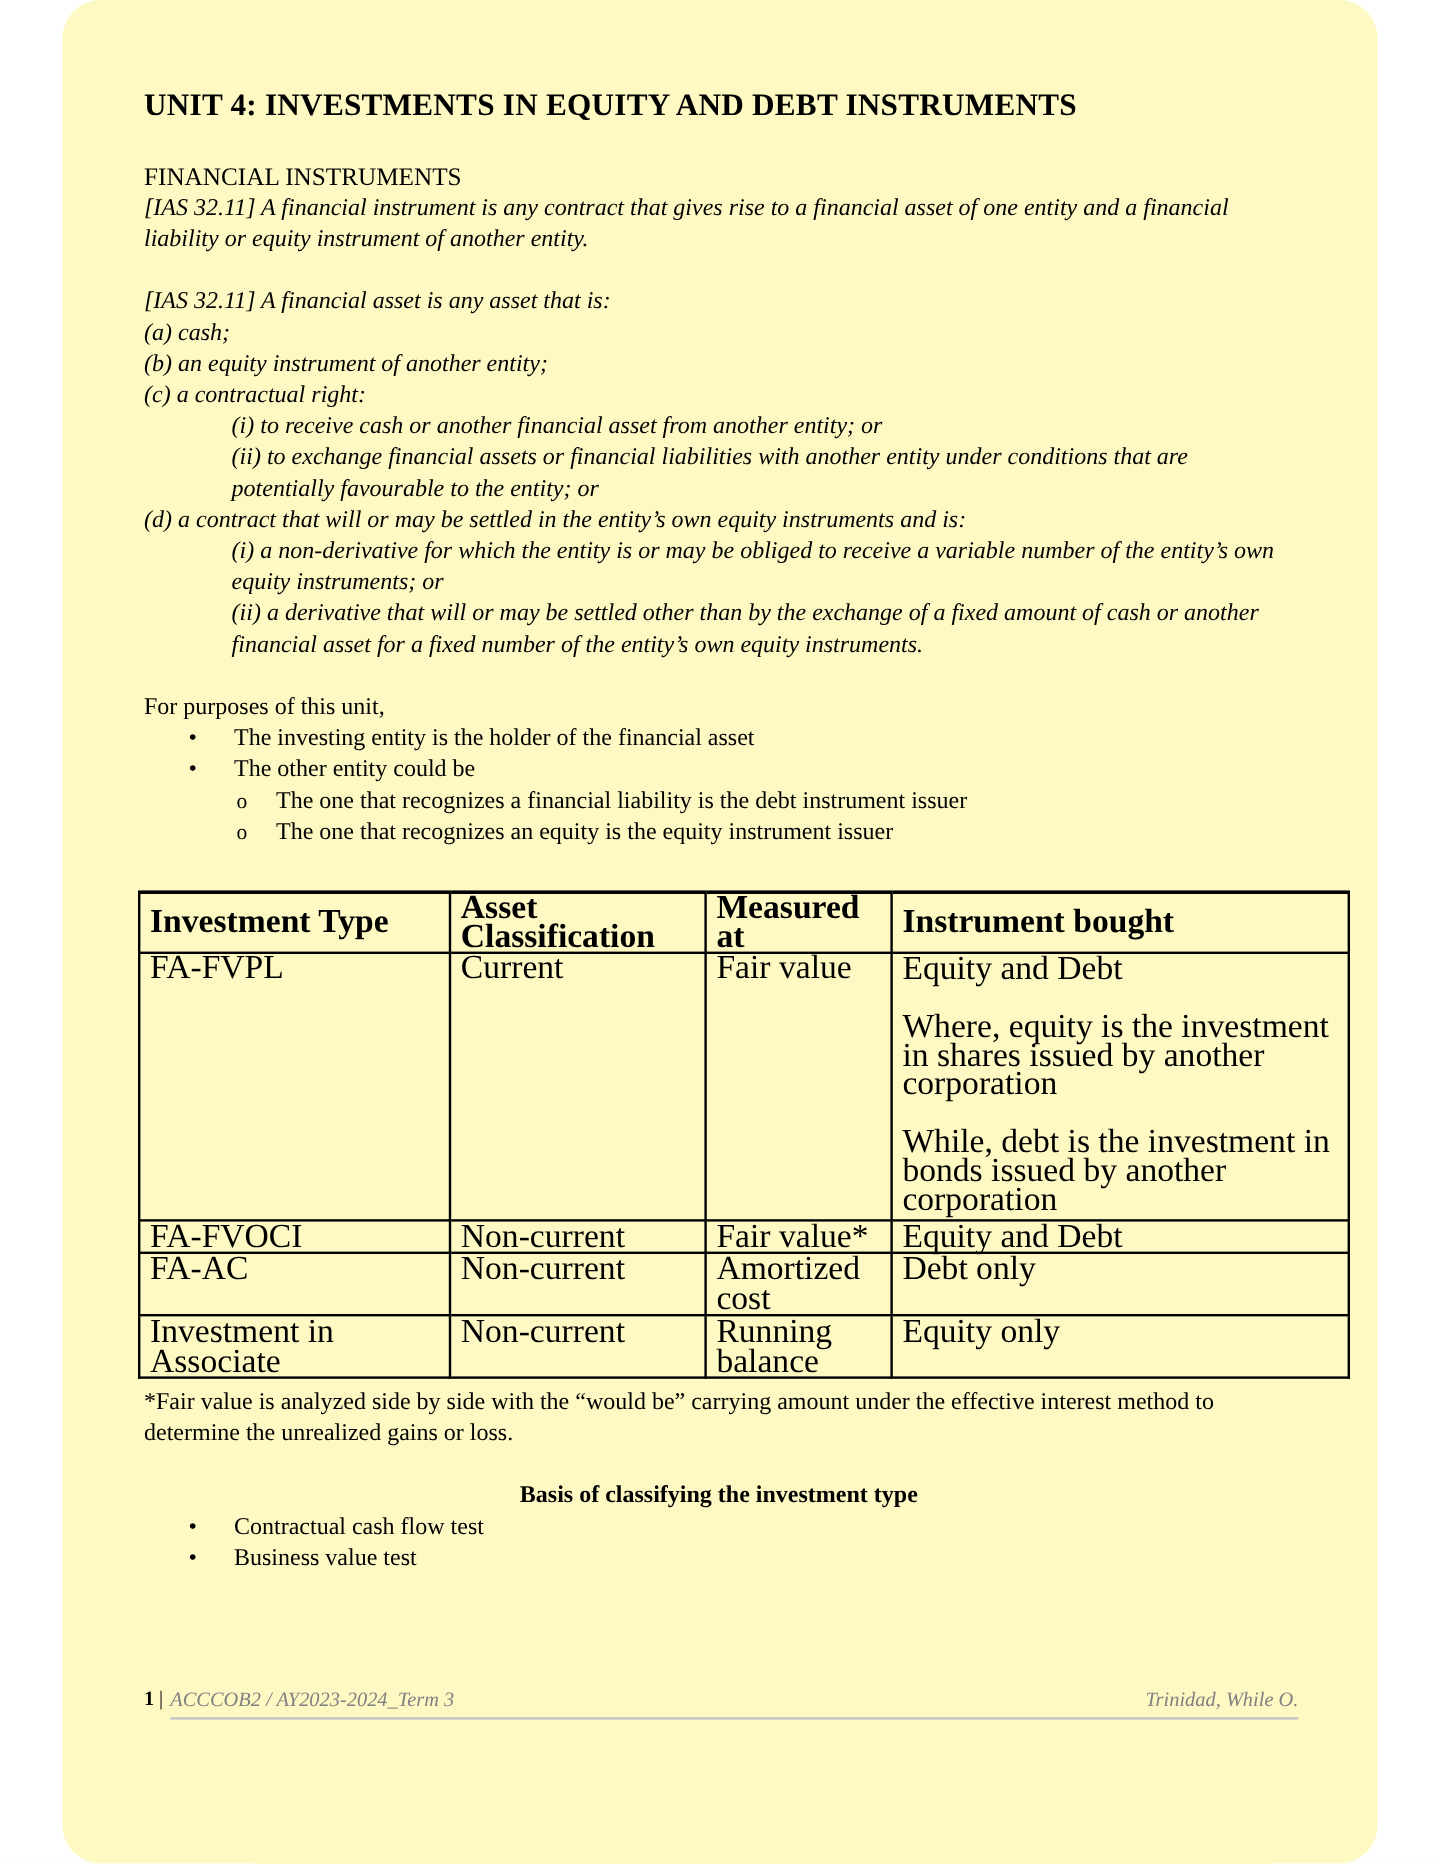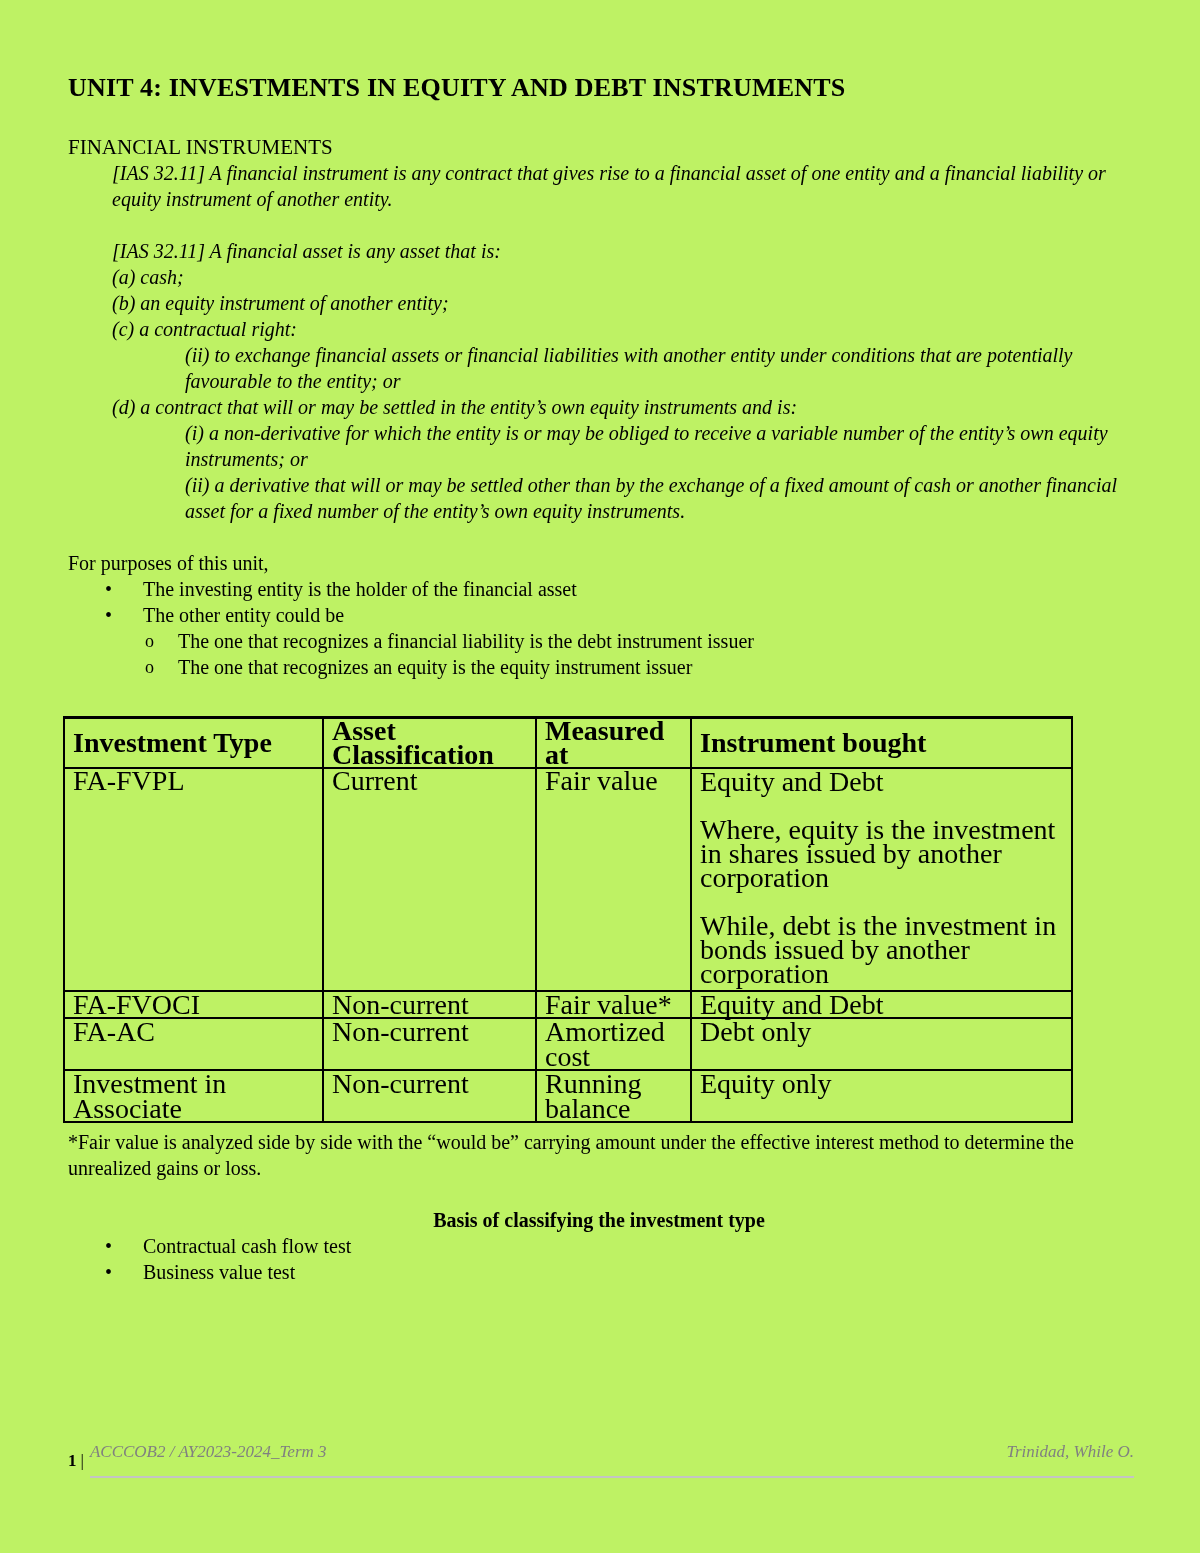--- a/index.html
+++ b/index.html
@@ -1,45 +1,46 @@
 <!DOCTYPE html>
 <html><head>
 <meta charset="utf-8">
 <style>
   * { box-sizing: border-box; }
   html, body { margin: 0; padding: 0; background: #ffffff; }
   .page {
     position: relative;
-    width: 1200px;
+    width: 1096px;
     height: 1553px;
     margin: 0 auto;
-    background: #bef264;
+    background: #fef9c3;
     color: #000000;
     font-family: "Liberation Serif", "DejaVu Serif", serif;
     font-size: 20px;
     line-height: 26px;
     overflow: hidden;
+    border-radius: 32px;
   }
   .content { padding: 74px 70px 0 68px; }
 
   h1.doc-title {
     font-size: 26px;
     line-height: 28px;
     font-weight: bold;
     margin: 0 0 32px 0;
     letter-spacing: 0.2px;
   }
   h2.section-heading {
     font-size: 21px;
     line-height: 26px;
     font-weight: normal;
     margin: 0;
   }
   p { margin: 0; }
-  .italic { font-style: italic; margin-left: 44px; }
+  .italic { font-style: italic; }
   .para-gap { margin-bottom: 26px; }
   .asset-def p.ind { padding-left: 73px; }
 
   .bullet-list { margin: 0; }
   .bullet, .sub-bullet { display: flex; }
   .bullet { padding-left: 37px; }
   .bullet::before { content: "\2022"; width: 38px; flex: 0 0 38px; }
   .sub-bullet { padding-left: 77px; }
   .sub-bullet::before { content: "o"; width: 33px; flex: 0 0 33px; font-size: 18px; }
 
@@ -95,43 +96,43 @@
   }
   .page-footer .bar {
     color: #000000;
     padding: 0 6px 7px 4px;
   }
   .footer-rule {
     flex: 1;
     display: flex;
     justify-content: space-between;
     border-bottom: 2px solid #c4c4c4;
-    padding-bottom: 14px;
+    padding-bottom: 4px;
     font-style: italic;
     color: #808080;
-    margin-top: 36px;
   }
 </style>
 </head>
 <body>
 
 <div class="page">
   <div class="content">
 
     <h1 class="doc-title">UNIT 4: INVESTMENTS IN EQUITY AND DEBT INSTRUMENTS</h1>
 
     <h2 class="section-heading">FINANCIAL INSTRUMENTS</h2>
 
     <p class="italic para-gap">[IAS 32.11] A financial instrument is any contract that gives rise to a financial asset of one entity and a financial liability or equity instrument of another entity.</p>
 
     <div class="asset-def italic para-gap">
       <p>[IAS 32.11] A financial asset is any asset that is:</p>
       <p>(a) cash;</p>
       <p>(b) an equity instrument of another entity;</p>
       <p>(c) a contractual right:</p>
+      <p class="ind">(i) to receive cash or another financial asset from another entity; or</p>
       <p class="ind">(ii) to exchange financial assets or financial liabilities with another entity under conditions that are potentially favourable to the entity; or</p>
       <p>(d) a contract that will or may be settled in the entity’s own equity instruments and is:</p>
       <p class="ind">(i) a non-derivative for which the entity is or may be obliged to receive a variable number of the entity’s own equity instruments; or</p>
       <p class="ind">(ii) a derivative that will or may be settled other than by the exchange of a fixed amount of cash or another financial asset for a fixed number of the entity’s own equity instruments.</p>
     </div>
 
     <p>For purposes of this unit,</p>
     <div class="bullet-list">
       <div class="bullet">
           <span>The investing entity is the holder of the financial asset</span>

